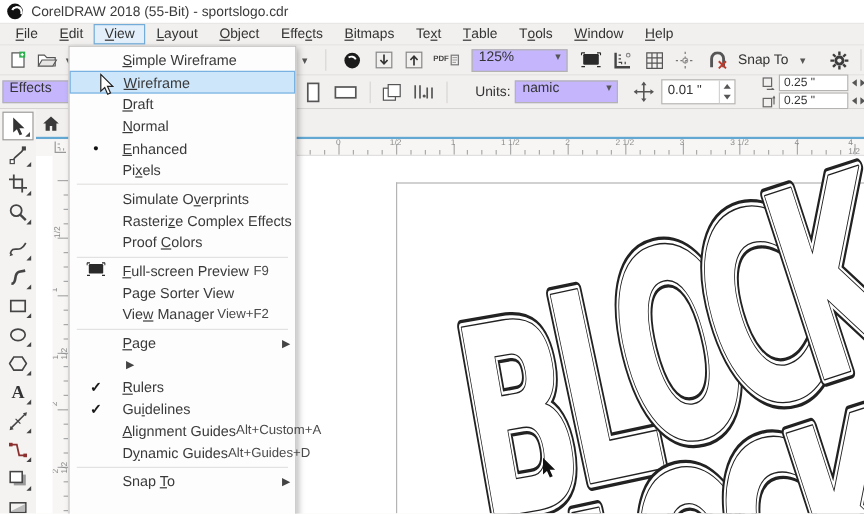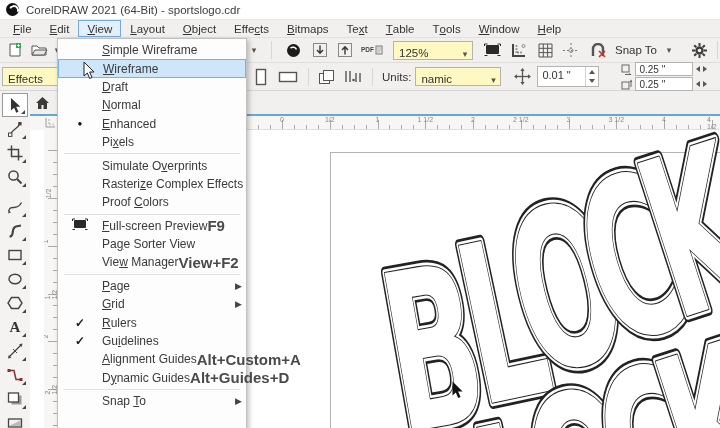--- a/index.html
+++ b/index.html
@@ -16,21 +16,21 @@
   .menubar{position:absolute;left:0;top:20px;right:0;height:18px;background:#f2f0ef;display:flex;align-items:stretch;padding-left:4px;border-bottom:1px solid #e3e1e0;}
   .menubar .mitem{padding:1px 9px 0;display:flex;align-items:center;font-size:11.5px;color:#333;}
   .menubar .mitem.active{background:#e3effa;border:1px solid #74acd9;padding:0 8px;}
   u{text-decoration:underline;}
 
   
   .toolbar{position:absolute;left:0;top:38px;right:0;height:25px;background:#f2f0ef;border-bottom:1px solid #e0dedd;display:flex;align-items:center;}
   .propbar{position:absolute;left:0;top:63px;right:0;height:28px;background:#f2f0ef;border-bottom:1px solid #d7d5d3;display:flex;align-items:center;}
   .tbtn{height:20px;min-width:18px;display:flex;align-items:center;justify-content:center;color:#3f3f3f;flex:none;}
   .tsep{width:1px;height:18px;background:#d8d6d4;flex:none;}
-  .combo{height:19px;background:#fef9c3;border:1px solid #b5b3b1;display:flex;align-items:flex-end;font-size:11.5px;color:#333;flex:none;}
+  .combo{height:19px;background:#c4b5fd;border:1px solid #b5b3b1;display:flex;align-items:flex-start;font-size:11.5px;color:#333;flex:none;}
   .combo .cval{flex:1;padding:0 5px;white-space:nowrap;overflow:hidden;}
   .carow{width:14px;text-align:center;color:#555;font-size:9px;flex:none;}
   .dropglyph{font-size:9px;color:#555;}
   .spin{height:21px;background:#fff;border:1px solid #b5b3b1;display:flex;align-items:stretch;flex:none;}
   .spin .sval{padding:2px 4px 0;font-size:11px;white-space:nowrap;}
   .spincol{width:13px;border-left:1px solid #d5d3d1;display:flex;flex-direction:column;}
   .spincol span{flex:1;display:flex;align-items:center;justify-content:center;}
   .tri-up{width:0;height:0;border-left:3px solid transparent;border-right:3px solid transparent;border-bottom:4px solid #555;}
   .tri-down{width:0;height:0;border-left:3px solid transparent;border-right:3px solid transparent;border-top:4px solid #555;}
   .tri-left{width:0;height:0;border-top:3px solid transparent;border-bottom:3px solid transparent;border-right:4px solid #555;}
@@ -67,39 +67,39 @@
   .page-v{position:absolute;left:272px;top:22px;bottom:0;width:1px;background:#b4b4b4;}
   .page-h{position:absolute;left:272px;top:22px;right:0;height:1px;background:#b4b4b4;}
   .arch-svg{position:absolute;left:0;top:0;}
   .canvas-cursor{position:absolute;left:394px;top:251px;}
 
   
   .viewmenu{position:absolute;left:57px;top:38px;width:190px;height:420px;background:#fdfdfd;border:1px solid #c3c1bf;box-shadow:2px 2px 5px rgba(0,0,0,.25);padding-top:2px;z-index:50;}
   .vmi{height:18.4px;display:flex;align-items:center;padding:0 4px 0 0;font-size:12px;color:#3a3a3a;position:relative;}
   .vmi .gut{width:44px;flex:none;display:flex;align-items:center;justify-content:center;color:#222;}
   .vmi .mlabel{flex:1;white-space:nowrap;}
-  .vmi .short{font-size:15px;color:#4a4a4a;padding-right:8px;font-weight:bold;}
+  .vmi .short{font-size:11px;color:#4a4a4a;padding-right:8px;}
   .vmi .subarr{width:10px;color:#444;font-size:9px;text-align:right;}
   .vmi.hl{background:#cde6fa;border:1px solid #79b2e2;}
   .vmsep{height:1px;background:#e4e2e0;margin:2px 6px;}
   .menu-cursor{position:absolute;left:25px;top:22px;z-index:60;}
   .check{font-size:12px;font-weight:bold;color:#1a1a1a;}
   .radio{font-size:8px;color:#111;}
 
   .mini-icon{display:inline-block;}
   .pdf-txt{font-size:6.5px;font-weight:bold;color:#444;line-height:6px;text-align:left;}
 </style>
 </head>
 <body>
 
 <div class="app">
 
   <div class="titlebar">
     <span class="corel-logo"></span>
-    <span class="title-text">CorelDRAW 2021 (64-Bit) - sportslogo.cdr</span>
+    <span class="title-text">CorelDRAW 2018 (55-Bit) - sportslogo.cdr</span>
   </div>
 
   <div class="menubar" id="menubar">
       <div class="mitem"><u>F</u>ile</div>
       <div class="mitem"><u>E</u>dit</div>
       <div class="mitem active"><u>V</u>iew</div>
       <div class="mitem"><u>L</u>ayout</div>
       <div class="mitem"><u>O</u>bject</div>
       <div class="mitem">Effe<u>c</u>ts</div>
       <div class="mitem"><u>B</u>itmaps</div>
@@ -239,21 +239,21 @@
     </span>
     <span class="tbtn" style="margin-left:8px">
       <svg width="18" height="15">
           <path d="M2,2 v11 M6,2 v11" stroke="#555" stroke-width="1.4"></path>
           <circle cx="9.5" cy="11" r="1.3" fill="#555"></circle>
           <path d="M12,4 v9 M16,4 v9" stroke="#555" stroke-width="1.4"></path>
         </svg>
     </span>
     <span class="tsep" style="margin-left:10px"></span>
 
-    <span class="lbl" style="margin-left:9px">Units:</span>
+    <span class="lbl" style="margin-left:23px">Units:</span>
     <span class="combo" style="width:86px;margin-left:4px">
       <span class="cval">namic</span>
       <span class="carow">▾</span>
     </span>
 
     <span class="tbtn" style="margin-left:12px">
       <svg width="17" height="17">
           <g stroke="#555" stroke-width="1.3">
             <line x1="8.5" y1="2" x2="8.5" y2="15"></line>
             <line x1="2" y1="8.5" x2="15" y2="8.5"></line>
@@ -681,21 +681,20 @@
         <span class="subarr"></span>
       </div>
       <div class="vmsep"></div>
       <div class="vmi">
         <span class="gut"></span>
         <span class="mlabel"><u>P</u>age</span>
         <span class="subarr">▶</span>
       </div>
       <div class="vmi">
         <span class="gut"></span>
-        <span class="mlabel"><u>G</u>rid</span>
         <span class="subarr">▶</span>
       </div>
       <div class="vmi">
         <span class="gut">
           <span class="check">✓</span>
         </span>
         <span class="mlabel"><u>R</u>ulers</span>
         <span class="subarr"></span>
       </div>
       <div class="vmi">

